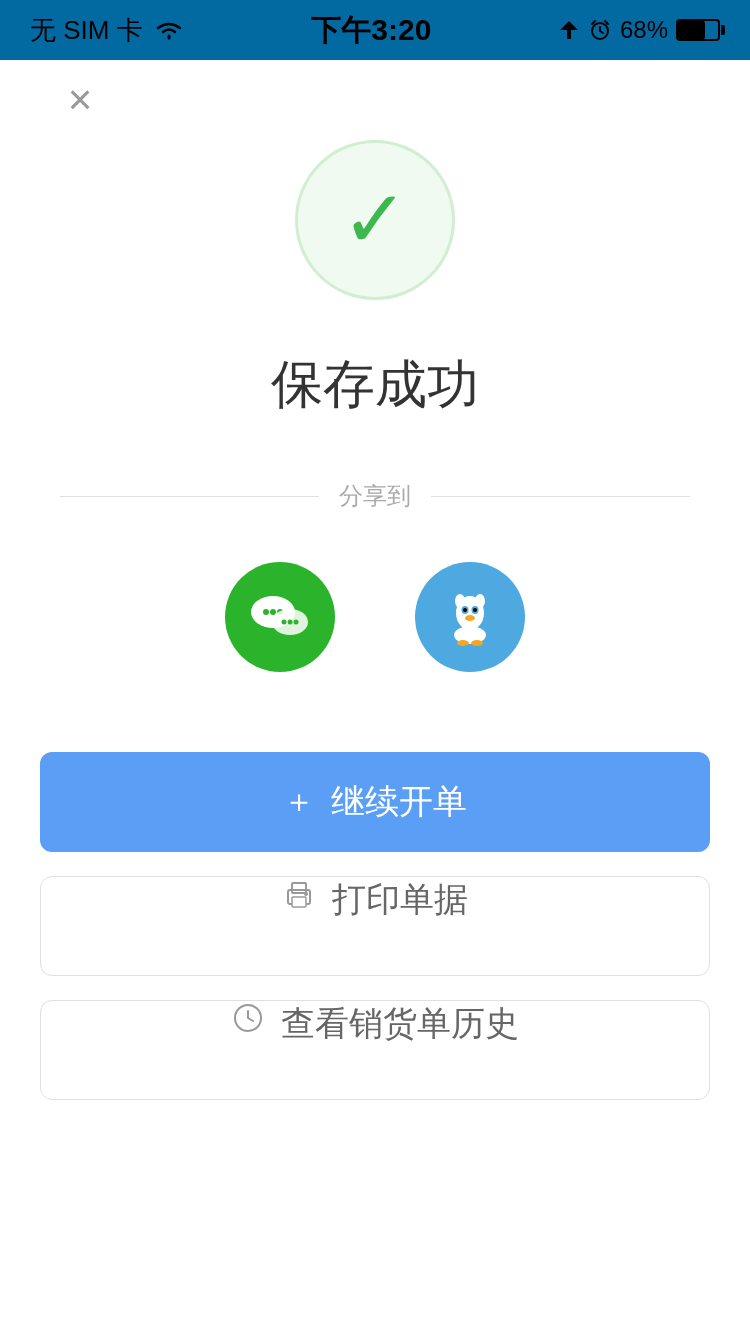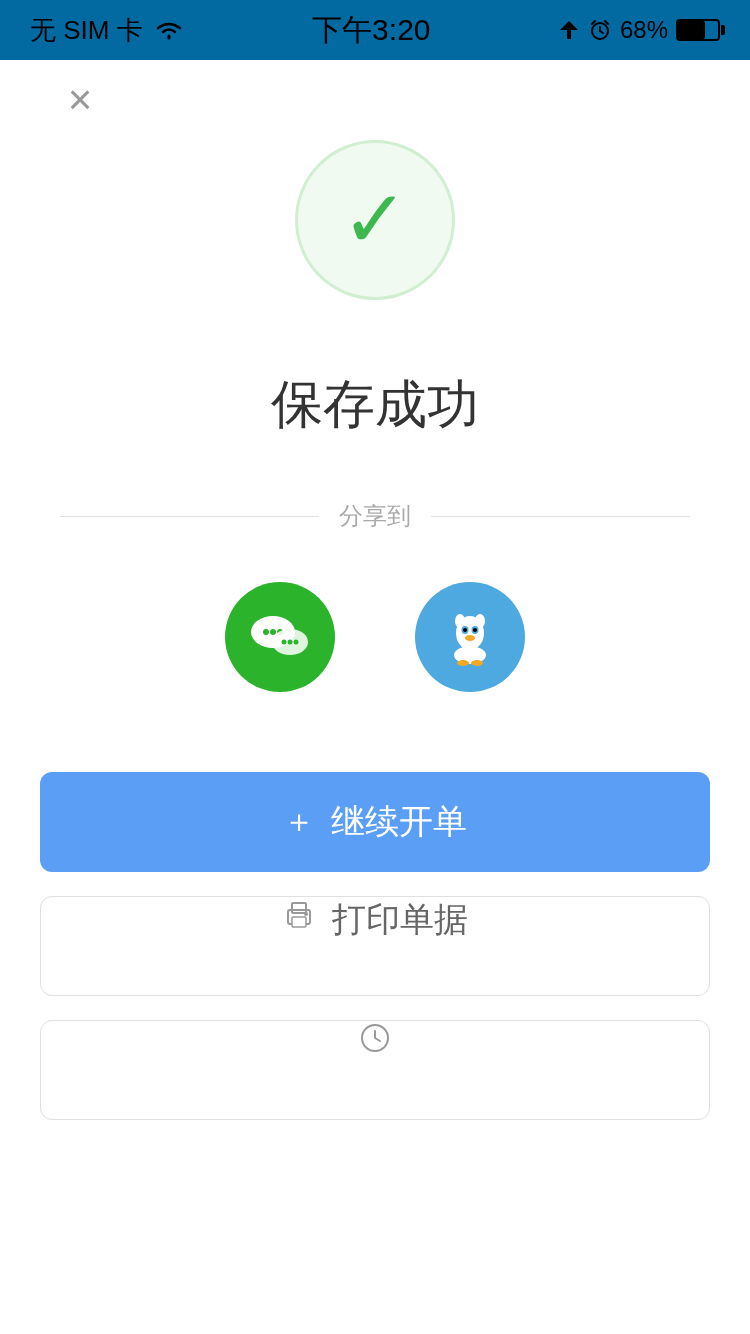--- a/index.html
+++ b/index.html
@@ -28,21 +28,21 @@
     .status-left {
       display: flex;
       align-items: center;
       gap: 10px;
       font-size: 26px;
       color: #000;
     }
 
     .status-center {
       font-size: 30px;
-      font-weight: 400;
+      font-weight: 700;
       color: #000;
     }
 
     .status-right {
       display: flex;
       align-items: center;
       gap: 8px;
       font-size: 24px;
       color: #000;
     }
@@ -123,21 +123,20 @@
       color: #3db84e;
       line-height: 1;
     }
 
     
     .success-title {
       font-size: 52px;
       font-weight: 400;
       color: #333;
       margin-bottom: 60px;
-      margin-top: 20px;
     }
 
     
     .share-divider {
       width: 100%;
       display: flex;
       align-items: center;
       padding: 0 60px;
       margin-bottom: 50px;
     }
@@ -346,17 +345,18 @@
         <circle cx="24" cy="17" r="2" fill="#999"></circle>
       </svg>
       <span>打印单据</span>
     </button>
 
     <button class="btn-secondary">
       <svg width="34" height="34" viewBox="0 0 34 34" fill="none">
         <circle cx="17" cy="17" r="13" stroke="#999" stroke-width="2" fill="none"></circle>
         <path d="M17 10 L17 17 L22 20" stroke="#999" stroke-width="2" stroke-linecap="round" stroke-linejoin="round"></path>
       </svg>
+      <span>查看销货单历史</span>
     </button>
 
   </div>
 
 </div>
 
 </body></html>

